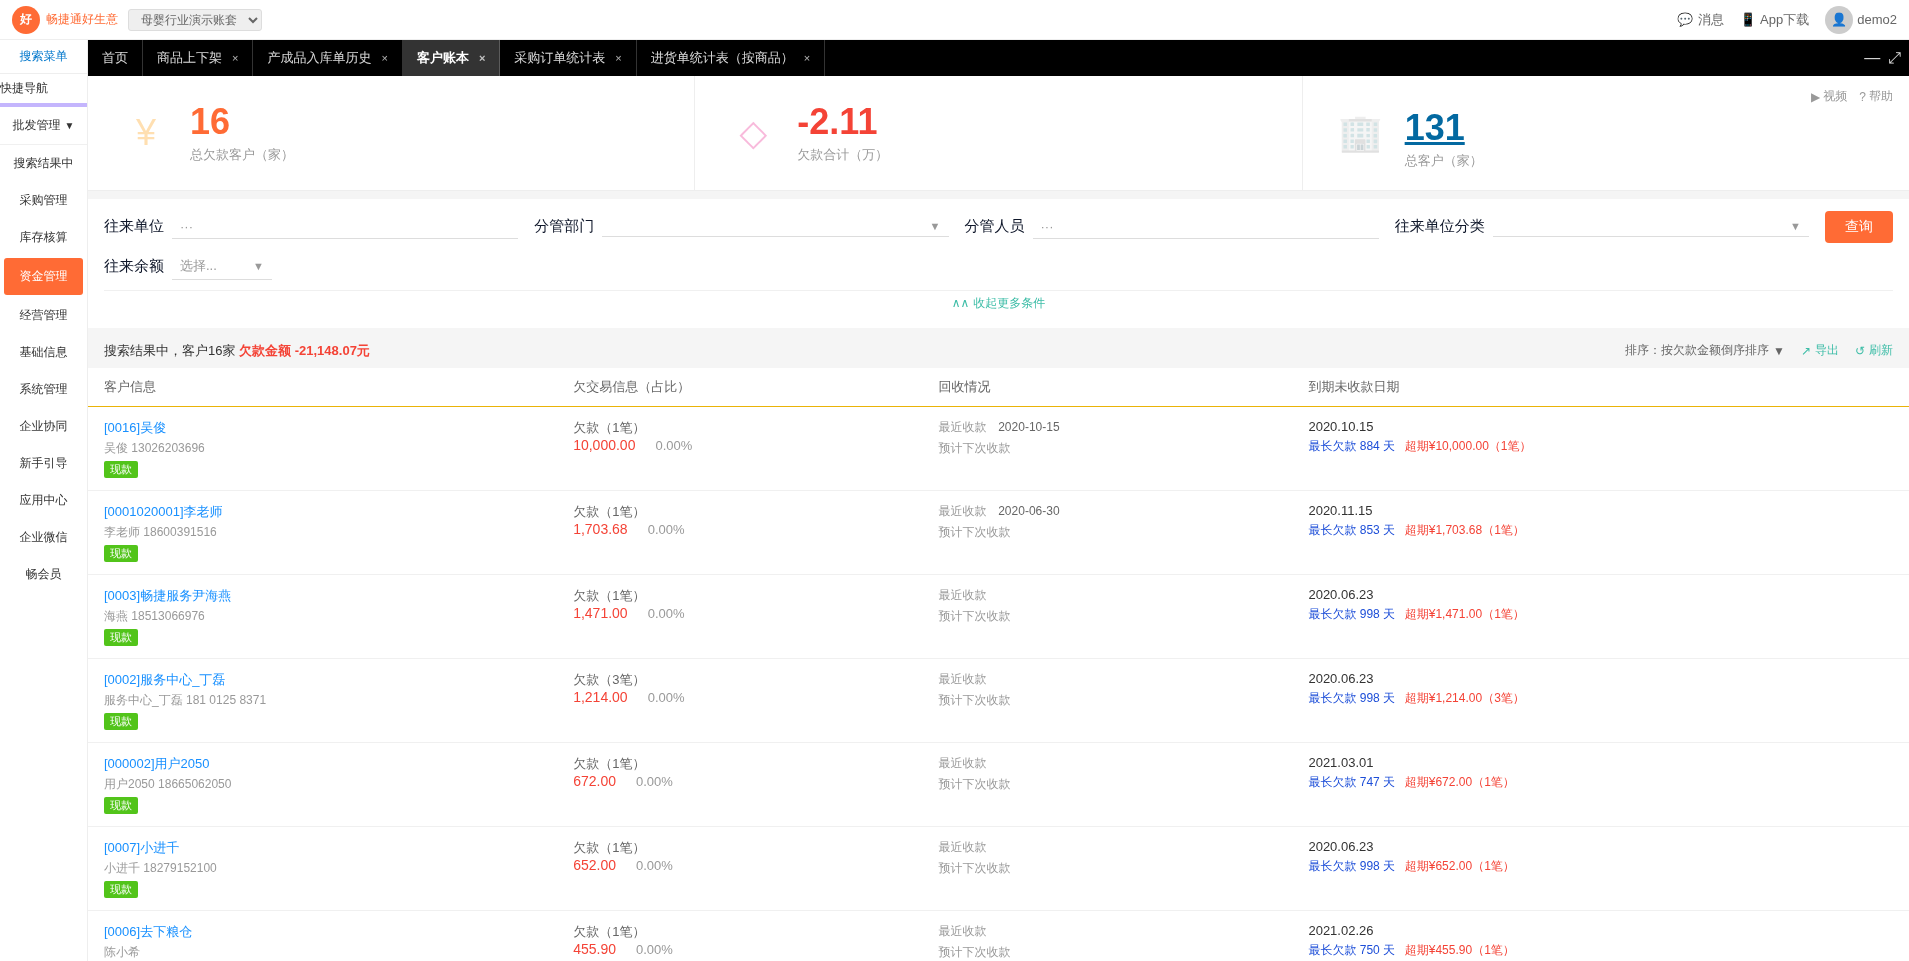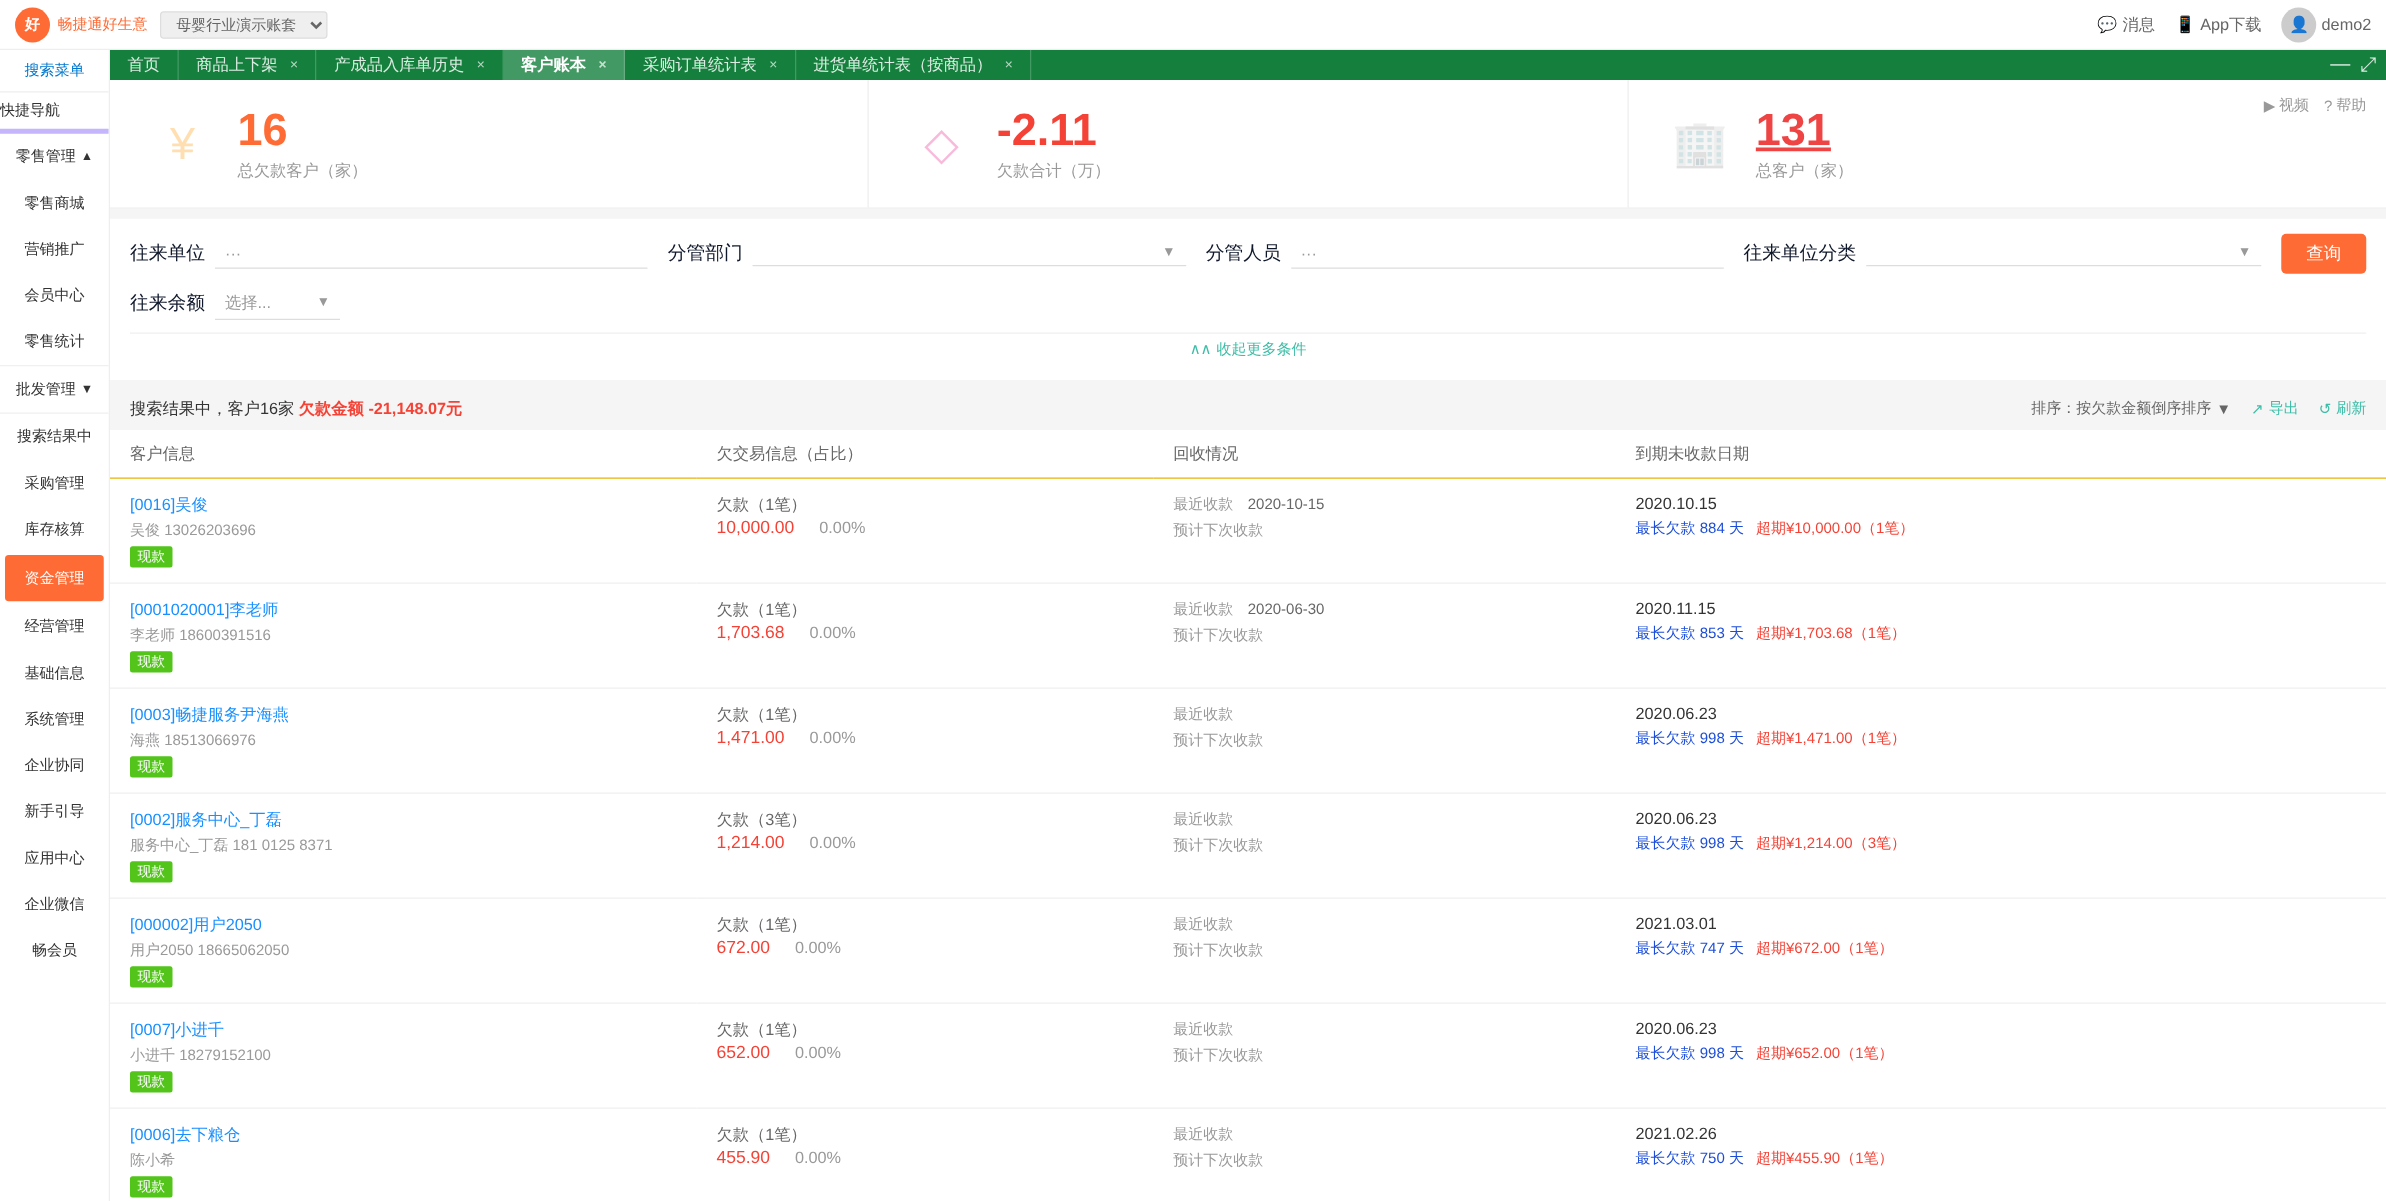--- a/index.html
+++ b/index.html
@@ -77,24 +77,24 @@
     
     .content-area {
       flex: 1;
       display: flex;
       flex-direction: column;
       overflow: hidden;
     }
 
     
     .tab-bar {
-      background: #15803d;
+      background: #000000;
       display: flex;
       align-items: stretch;
-      height: 24px;
+      height: 36px;
       flex-shrink: 0;
     }
     .tab-item {
       padding: 0 14px;
       display: flex;
       align-items: center;
       gap: 6px;
       font-size: 13px;
       color: rgba(255,255,255,0.85);
       cursor: pointer;
@@ -131,21 +131,21 @@
     }
     .summary-card:last-child { border-right: none; }
     .card-icon { width: 56px; height: 56px; opacity: 0.3; display: flex; align-items: center; justify-content: center; font-size: 36px; }
     .card-icon.orange { color: #ff9800; }
     .card-icon.pink { color: #e91e8c; }
     .card-icon.teal { color: #3dbda7; }
     .card-body { display: flex; flex-direction: column; }
     .card-number { font-size: 36px; font-weight: bold; line-height: 1.1; }
     .card-number.orange { color: #ff6b35; }
     .card-number.red { color: #f44336; }
-    .card-number.black { color: #ef4444; text-decoration: underline; }
+    .card-number.black { color: #0369a1; text-decoration: underline; margin-top: 12px; }
     .card-label { font-size: 13px; color: #999; margin-top: 4px; }
     .card-top-right { position: absolute; top: 12px; right: 16px; display: flex; gap: 12px; font-size: 12px; color: #999; }
     .card-top-right span { cursor: pointer; display: flex; align-items: center; gap: 3px; }
 
     
     .filter-area {
       background: #fff;
       padding: 12px 16px;
       margin-bottom: 6px;
     }
@@ -296,30 +296,20 @@
 </div>
 
 <div class="main-layout">
 
   <div class="sidebar">
     <div class="sidebar-search">搜索菜单</div>
     <div class="sidebar-nav">快捷导航</div>
 
     <div class="sidebar-group">
       <div class="sidebar-item">
-        <span>零售管理</span>
-        <span class="arrow">▲</span>
-      </div>
-      <div class="sidebar-item">零售商城</div>
-      <div class="sidebar-item">营销推广</div>
-      <div class="sidebar-item">会员中心</div>
-      <div class="sidebar-item">零售统计</div>
-    </div>
-    <div class="sidebar-group">
-      <div class="sidebar-item">
         <span>批发管理</span>
         <span class="arrow">▼</span>
       </div>
     </div>
     <div class="sidebar-item">搜索结果中</div>
     <div class="sidebar-item">采购管理</div>
     <div class="sidebar-item">库存核算</div>
     <div class="sidebar-item active">资金管理</div>
     <div class="sidebar-item">经营管理</div>
     <div class="sidebar-item">基础信息</div>

